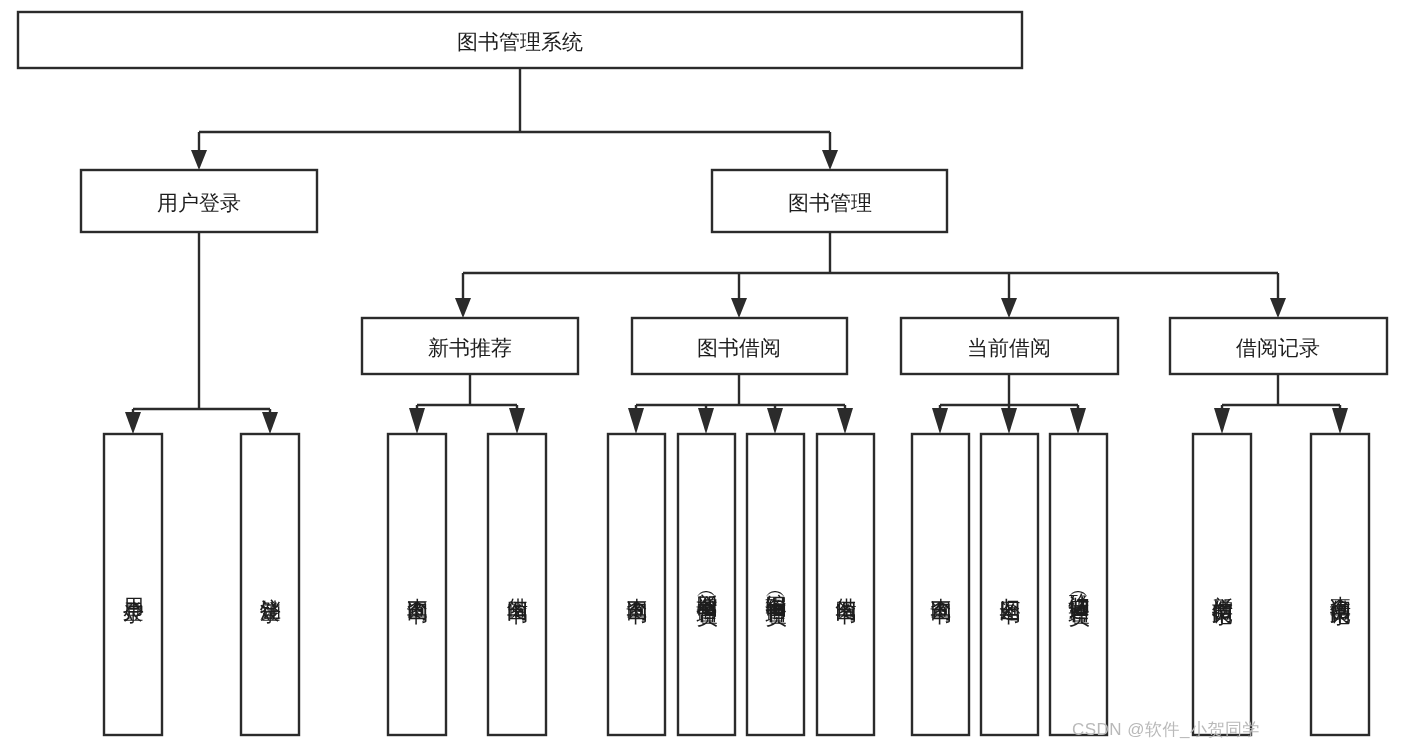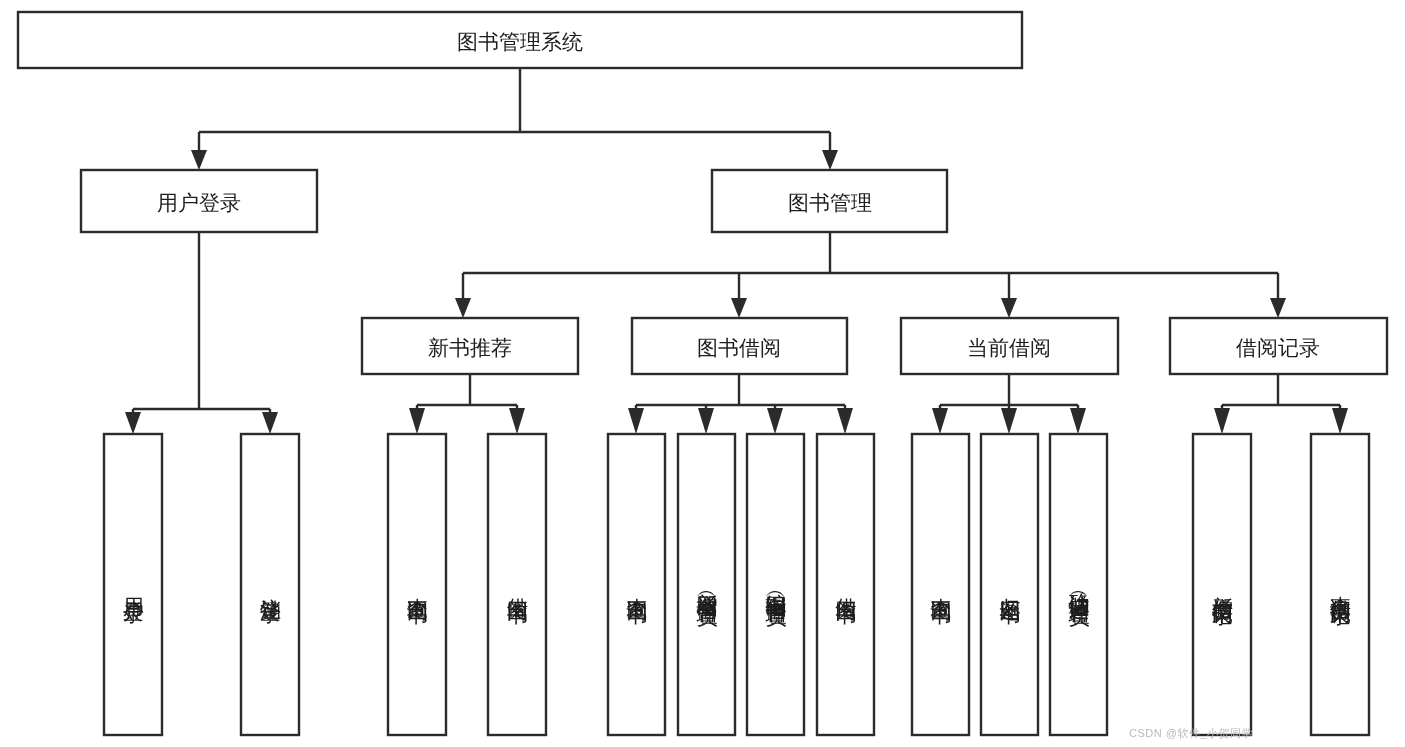--- a/index.html
+++ b/index.html
@@ -12,20 +12,21 @@
     height: 747px;
     font-family: "Liberation Sans", "DejaVu Sans", sans-serif;
     overflow: hidden;
     position: relative;
   }
   #diagram-root {
     position: relative;
     width: 1267px;
     height: 747px;
     background: #ffffff;
+    padding-left: 7px;
   }
   svg.diagram-canvas {
     position: absolute;
     left: 0;
     top: 0;
     width: 1405px;
     height: 747px;
   }
   .node-box {
     fill: #ffffff;
@@ -64,21 +65,21 @@
     text-align: center;
     white-space: normal;
     pointer-events: none;
     user-select: none;
   }
   .watermark {
     position: absolute;
     right: 14px;
     bottom: 6px;
     font-family: "Liberation Sans", "DejaVu Sans", sans-serif;
-    font-size: 11px;
+    font-size: 17px;
     color: #b9b9b9;
     letter-spacing: 0.5px;
     white-space: nowrap;
   }
 </style>
 </head>
 <body>
 
 <div id="diagram-root">
 

